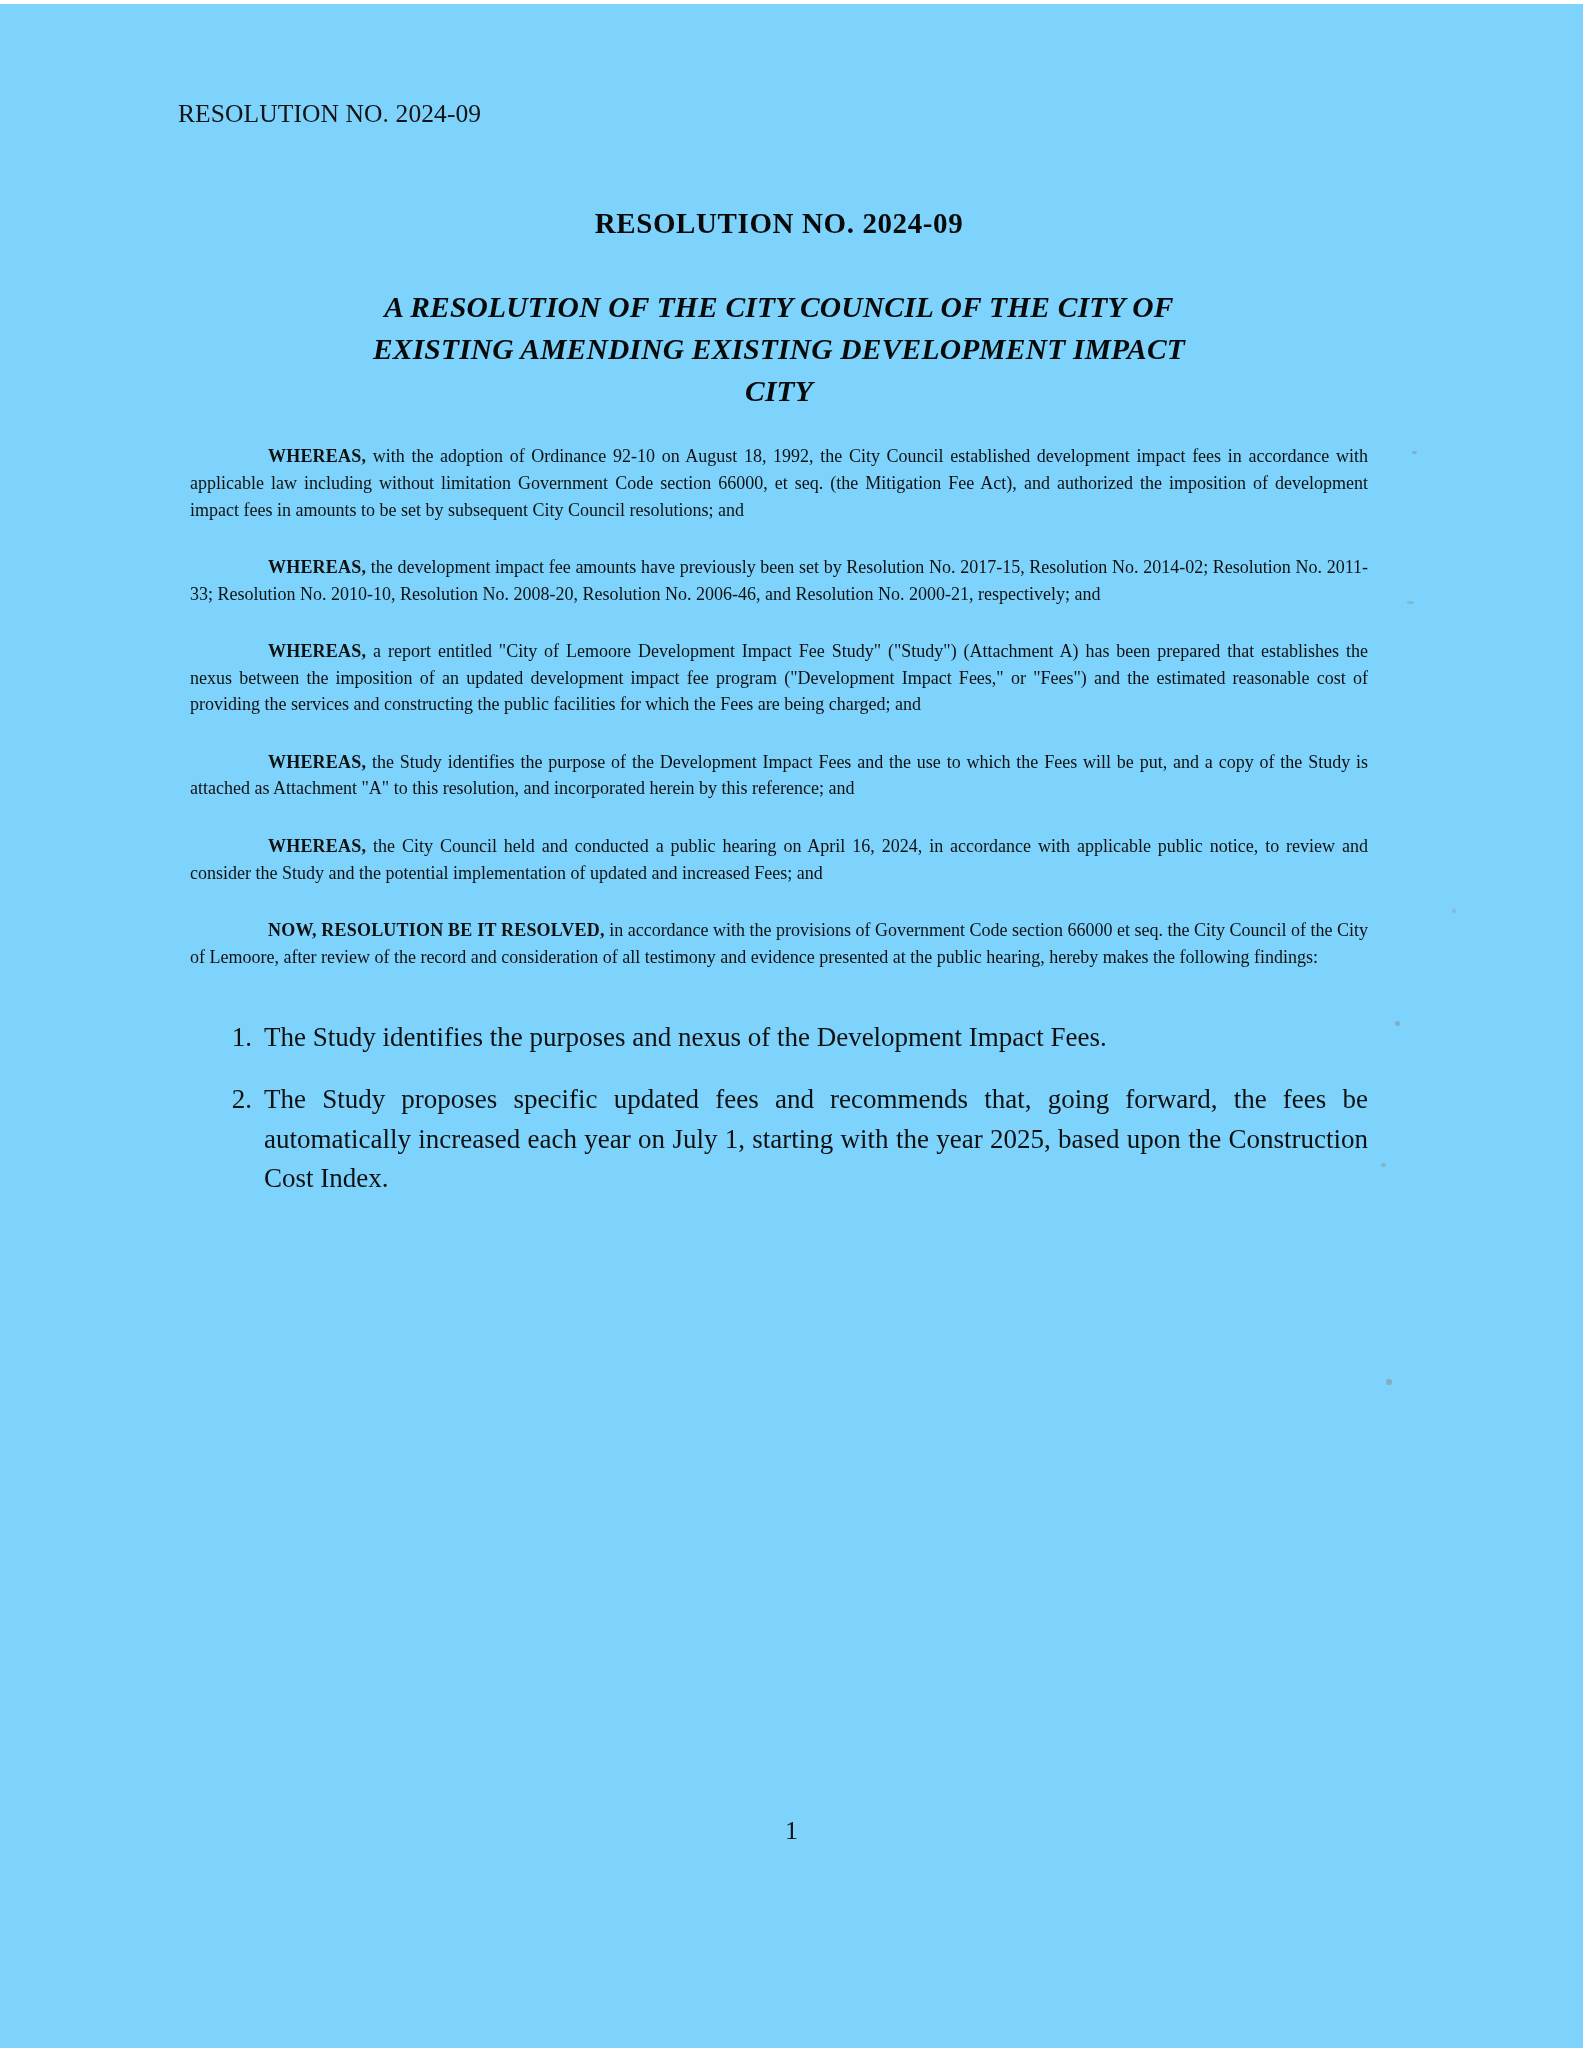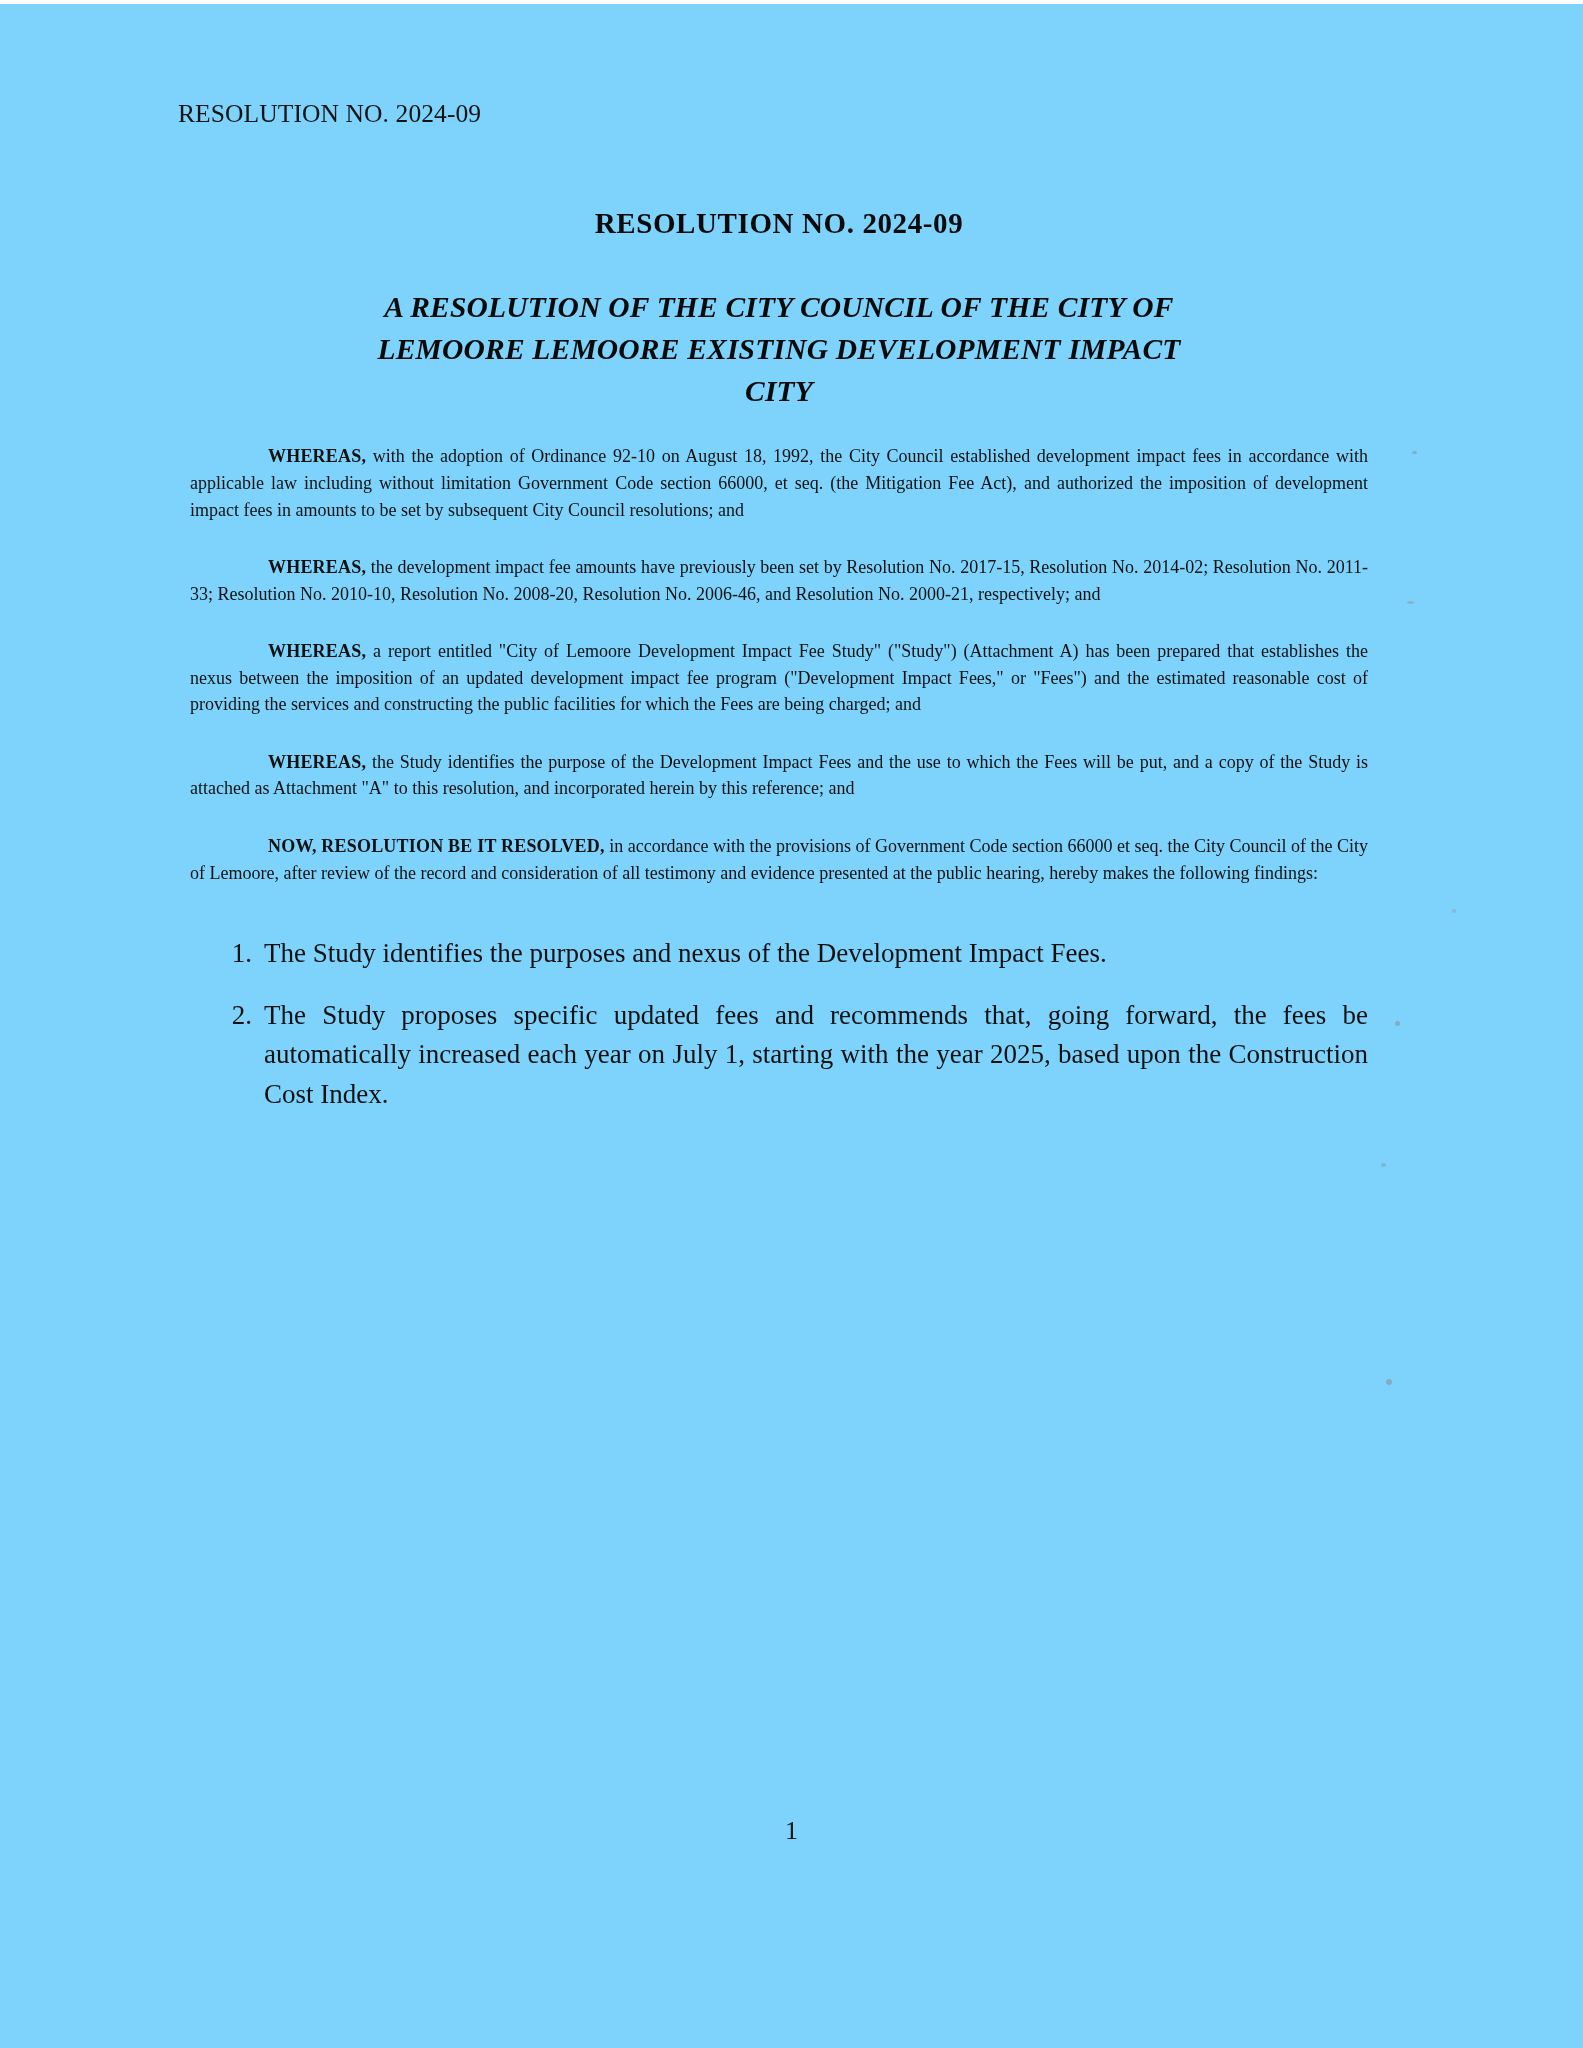--- a/index.html
+++ b/index.html
@@ -132,34 +132,35 @@
 <div class="page">
 
   <div class="doc-header">RESOLUTION NO. 2024-09</div>
 
   <div class="content">
 
     <div class="title-block">
       <div class="title-res">RESOLUTION  NO. 2024-09</div>
       <div class="title-main">
         <span class="tline">A RESOLUTION  OF THE CITY COUNCIL  OF THE CITY OF</span>
-        <span class="tline">LEMOORE LEMOORE EXISTING DEVELOPMENT IMPACT</span>
+        <span class="tline">EXISTING AMENDING EXISTING DEVELOPMENT IMPACT</span>
         <span class="tline">CITY</span>
       </div>
     </div>
 
     <p class="para"><span class="lead">WHEREAS,</span><span> with the adoption of Ordinance 92-10 on August 18, 1992, the City Council established development impact fees in accordance with applicable law including without limitation Government Code section 66000, et seq. (the Mitigation Fee Act), and authorized the imposition of development impact fees in amounts to be set by subsequent City Council resolutions; and</span></p>
 
     <p class="para"><span class="lead">WHEREAS,</span><span> the development impact fee amounts have previously been set by Resolution No. 2017-15, Resolution No. 2014-02; Resolution No. 2011-33; Resolution No. 2010-10, Resolution No. 2008-20, Resolution No. 2006-46, and Resolution No. 2000-21, respectively; and</span></p>
 
     <p class="para"><span class="lead">WHEREAS,</span><span> a report entitled "City of Lemoore Development Impact Fee Study" ("Study") (Attachment A) has been prepared that establishes the nexus between the imposition of an updated development impact fee program ("Development Impact Fees," or "Fees") and the estimated reasonable cost of providing the services and constructing the public facilities for which the Fees are being charged; and</span></p>
 
     <p class="para"><span class="lead">WHEREAS,</span><span> the Study identifies the purpose of the Development Impact Fees and the use to which the Fees will be put, and a copy of the Study is attached as Attachment "A" to this resolution, and incorporated herein by this reference; and</span></p>
 
 
+    <p class="para"><span class="lead">WHEREAS,</span><span> the City Council held and conducted a public hearing on April 16, 2024, in accordance with applicable public notice, to review and consider the Study and the potential implementation of updated and increased Fees; and</span></p>
 
     <p class="para"><span class="lead">NOW, RESOLUTION BE IT RESOLVED,</span><span> in accordance with the provisions of Government Code section 66000 et seq. the City Council of the City of Lemoore, after review of the record and consideration of all testimony and evidence presented at the public hearing, hereby makes the following findings:</span></p>
 
     <ol class="findings">
       <li>
         <span class="num">1.</span>
         <span class="txt">The Study identifies the purposes and nexus of the Development Impact Fees.</span>
       </li>
       <li>
         <span class="num">2.</span>

